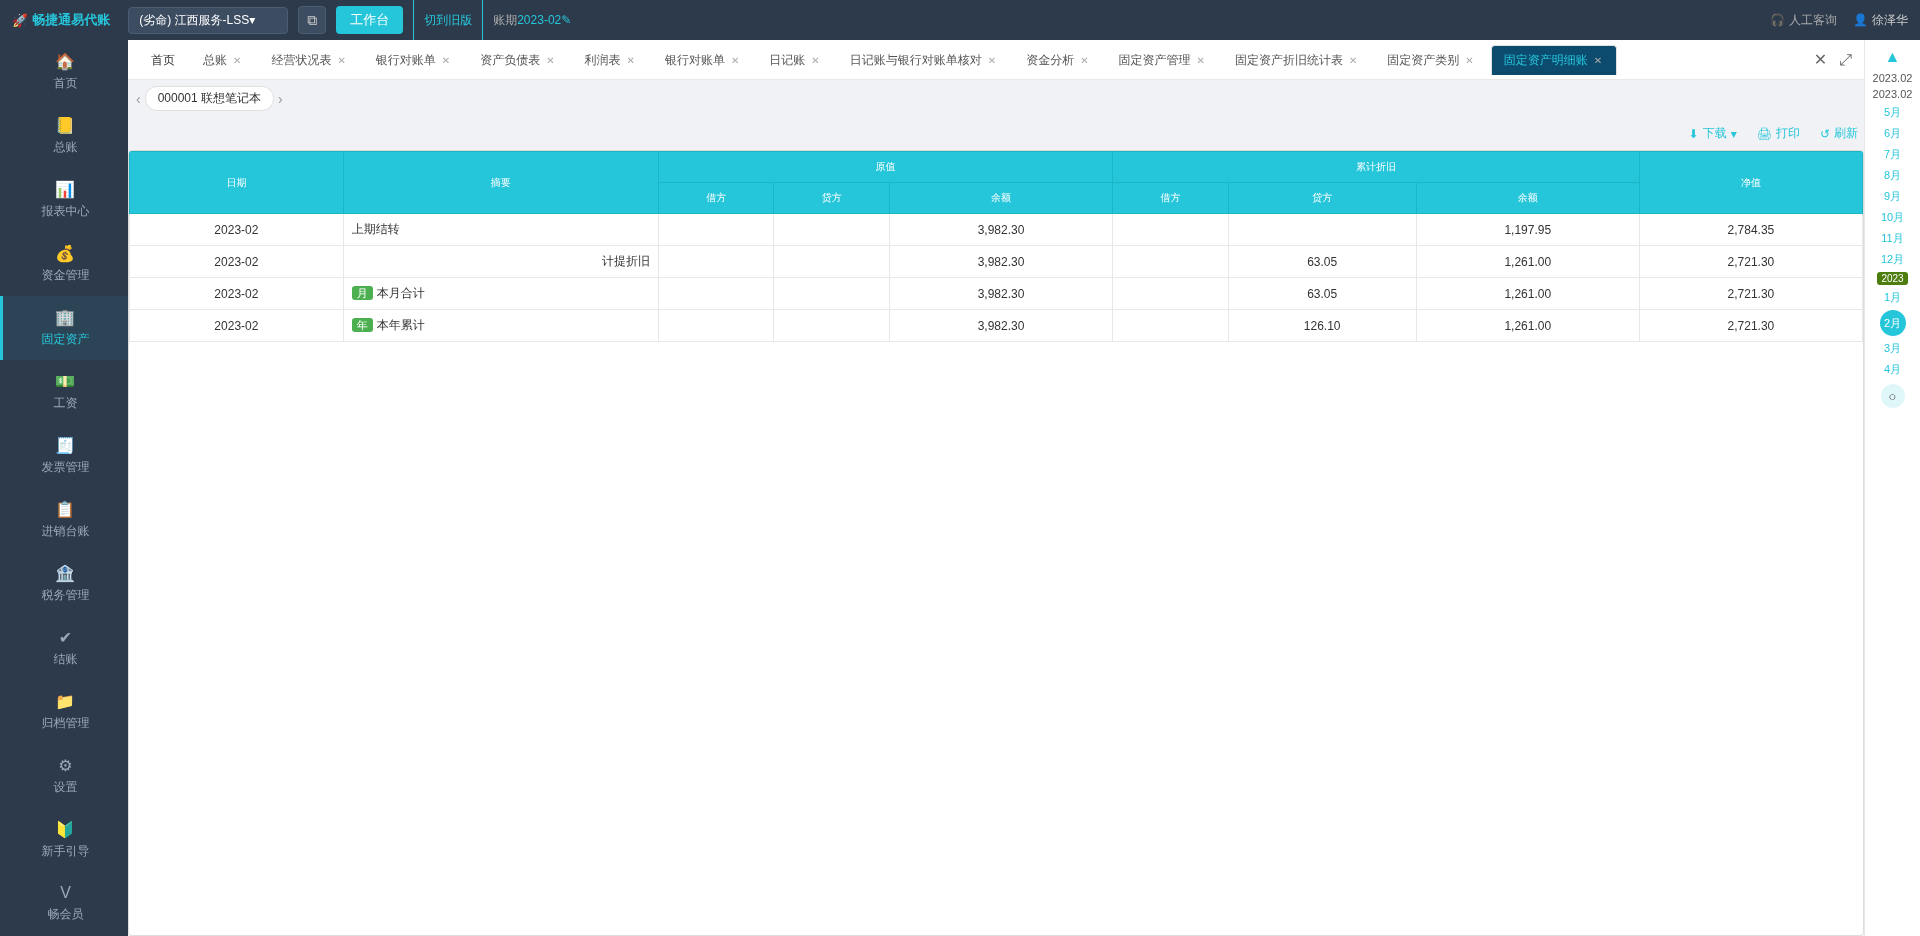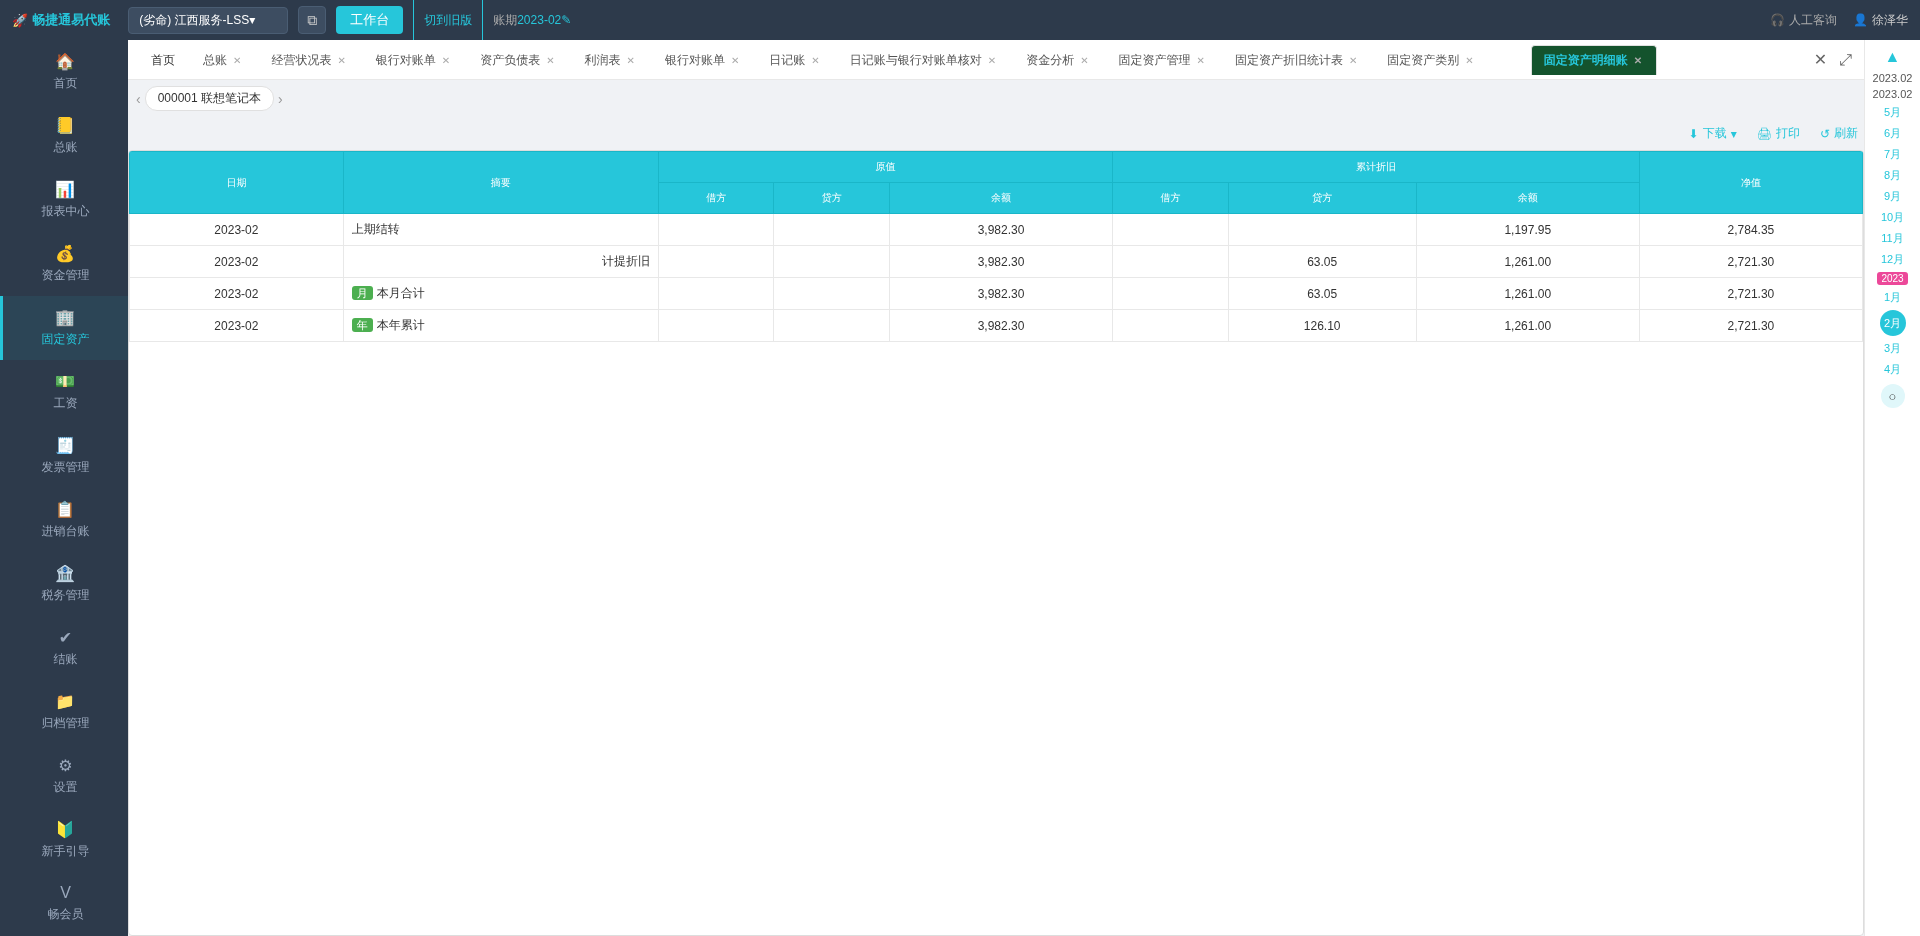--- a/index.html
+++ b/index.html
@@ -28,21 +28,21 @@
 
     
     .sidebar-item { display: flex; flex-direction: column; align-items: center; padding: 12px 0; cursor: pointer; color: #9aa8bc; font-size: 12px; gap: 4px; border-left: 3px solid transparent; }
     .sidebar-item.active { color: #26c6da; border-left-color: #26c6da; background: rgba(38,198,218,0.08); }
     .sidebar-icon { font-size: 16px; }
     .sidebar-bottom { margin-top: auto; }
     .sidebar-pin { display: flex; align-items: center; justify-content: center; padding: 10px; color: #9aa8bc; font-size: 11px; cursor: pointer; gap: 4px; }
 
     
     .tab-item { display: flex; align-items: center; gap: 4px; padding: 6px 12px; border-radius: 4px 4px 0 0; font-size: 12px; color: #555; cursor: pointer; white-space: nowrap; border: 1px solid transparent; border-bottom: none; }
-    .tab-item.active { background: #14532d; border-color: #e0e0e0; color: #26c6da; font-weight: 700; margin-left: 40px; }
+    .tab-item.active { background: #0c4a6e; border-color: #e0e0e0; color: #26c6da; font-weight: 400; }
     .tab-item.home { color: #333; }
     .tab-close { color: #aaa; font-size: 10px; cursor: pointer; padding: 1px 2px; border-radius: 2px; }
     .tab-bar-right { margin-left: auto; display: flex; align-items: center; gap: 8px; }
     .tab-ctrl-btn { background: none; border: none; cursor: pointer; color: #666; font-size: 16px; padding: 2px; }
 
     
     .sub-nav { display: flex; align-items: center; gap: 4px; padding: 6px 8px; font-size: 12px; }
     .sub-nav .nav-btn { background: none; border: none; cursor: pointer; color: #999; font-size: 14px; }
     .sub-nav .nav-current { background: #fff; border: 1px solid #e0e0e0; border-radius: 12px; padding: 3px 12px; font-size: 12px; color: #333; }
 
@@ -53,21 +53,21 @@
     
     .table-wrapper { flex: 1; overflow: auto; border: 1px solid #ddd; border-radius: 4px; background: #fff; }
     table { width: 100%; border-collapse: collapse; }
     thead th { background: #26c6da; color: #fff; text-align: center; padding: 8px 6px; font-size: 10px; font-weight: 400; border: 1px solid #1ab6c8; margin-top: 13px; }
     tbody td { padding: 7px 8px; font-size: 12px; border: 1px solid #e8e8e8; text-align: center; }
     .tag-green { background: #4caf50; color: #fff; padding: 1px 5px; border-radius: 3px; font-size: 11px; margin-right: 4px; }
     .right-panel { width: 56px; background: #fff; border-left: 1px solid #e8e8e8; flex-shrink: 0; display: flex; flex-direction: column; align-items: center; padding: 4px 0; overflow: hidden; }
     .rp-date-block { font-size: 11px; color: #555; text-align: center; padding: 2px; width: 100%; }
     .rp-month-item { font-size: 11px; color: #26c6da; text-align: center; padding: 3px 0; cursor: pointer; width: 100%; }
     .rp-month-item.cur { background: #26c6da; color: #fff; border-radius: 50%; width: 26px; height: 26px; display: flex; align-items: center; justify-content: center; margin: 2px auto; font-size: 11px; }
-    .rp-year-tag { background: #ec4899; color: #fff; font-size: 10px; padding: 1px 4px; border-radius: 3px; text-align: center; margin: 2px 0; }
+    .rp-year-tag { background: #4d7c0f; color: #fff; font-size: 10px; padding: 1px 4px; border-radius: 3px; text-align: center; margin: 2px 0; }
     .rp-scroll-btn { color: #26c6da; font-size: 16px; cursor: pointer; padding: 4px; }
     .rp-circle-btn { width: 24px; height: 24px; border-radius: 50%; background: #e0f7fa; display: flex; align-items: center; justify-content: center; margin: 4px auto; cursor: pointer; }
   </style>
 </head>
 <body>
 
 <div class="app-container">
 
   <div class="top-bar">
     <div class="logo">

